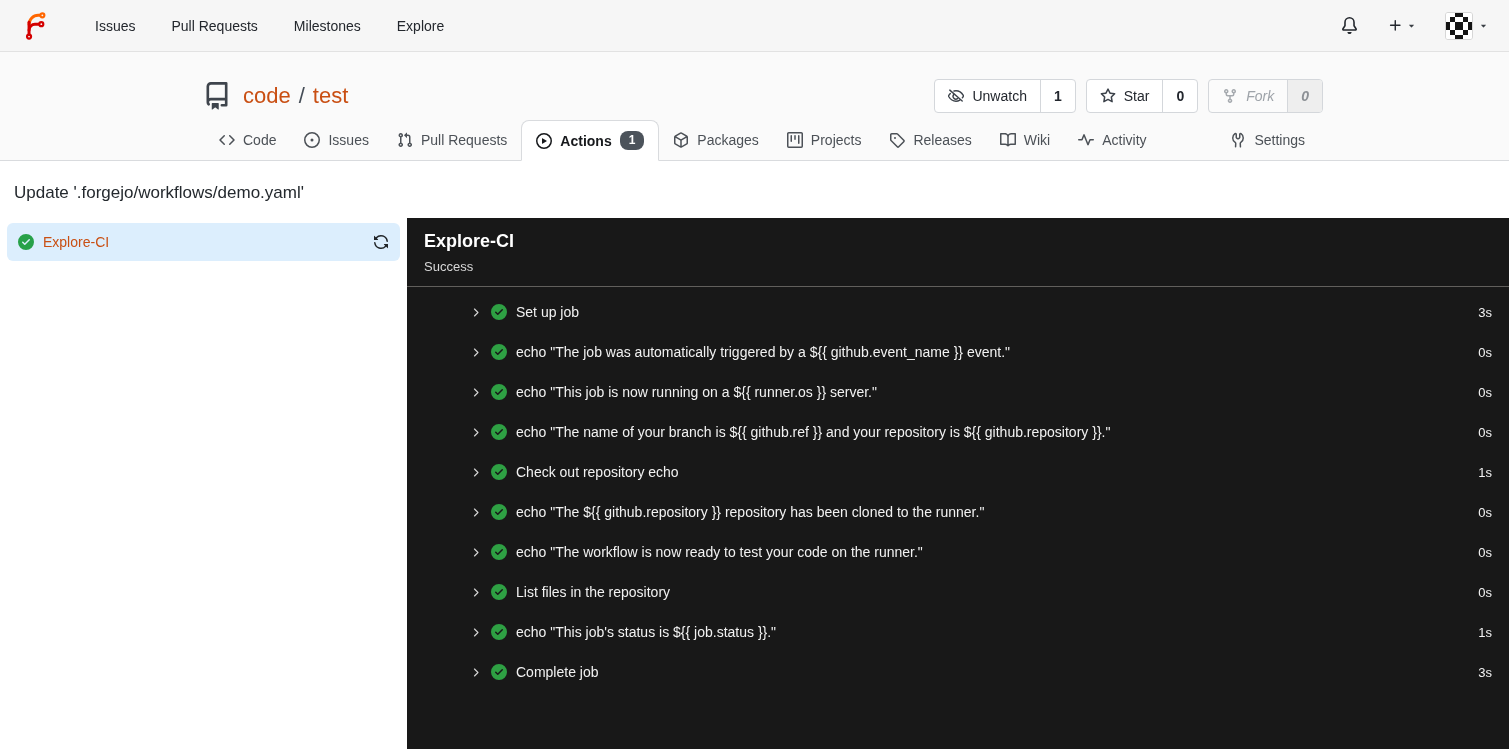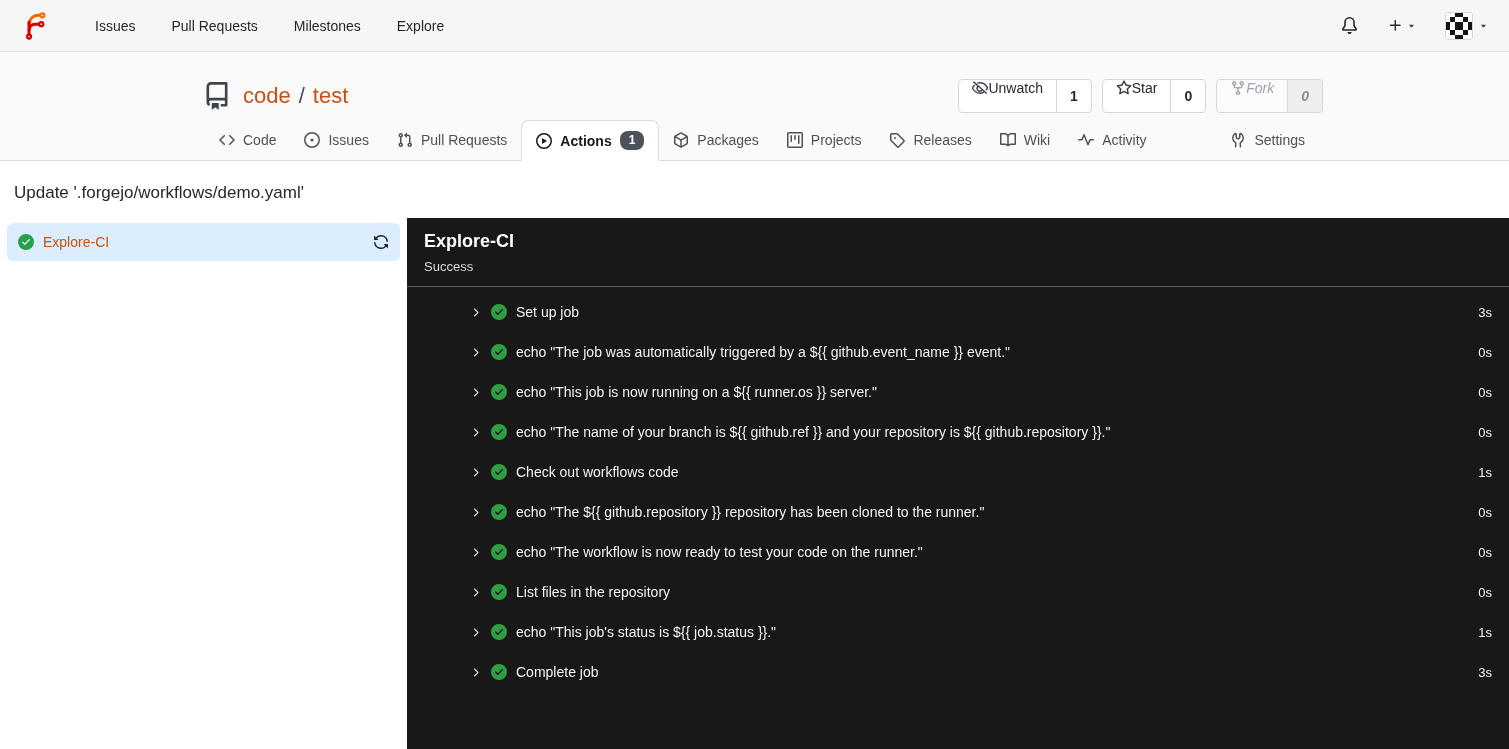--- a/index.html
+++ b/index.html
@@ -45,21 +45,21 @@
   .repo-name { font-size: 22px; display: flex; align-items: center; gap: 8px; }
   .repo-link { color: #c94f13; cursor: pointer; text-decoration: none; }
   .repo-sep { color: #444c56; }
   .repo-actions { margin-left: auto; display: flex; gap: 10px; }
   .btn {
     display: flex; align-items: stretch;
     border: 1px solid #d4d7db; border-radius: 4px;
     background: #ffffff; height: 34px; font-size: 14px; color: #23272e;
     overflow: hidden; cursor: pointer;
   }
-  .btn-label { display: flex; gap: 0; padding: 0 13px; }
+  .btn-label { display: flex; align-items: center; gap: 8px; padding: 0 13px; }
   .btn-label svg { width: 16px; height: 16px; color: #3e444c; }
   .btn-count { display: flex; align-items: center; padding: 0 13px; border-left: 1px solid #d4d7db; font-weight: 600; }
   .btn.disabled { color: #9ea3a9; background: #fbfbfb; cursor: default; font-style: italic; }
   .btn.disabled .btn-label svg { color: #a6aaaf; }
   .btn.disabled .btn-count { background: #eeeeee; color: #8c9095; }
 
   
   .tabs {
     display: flex; align-items: flex-end;
     padding: 0 190px 0 205px;
@@ -349,21 +349,21 @@
     <span class="step-duration">0s</span>
   </div>
 
   <div class="step">
     <svg class="step-chevron" viewBox="0 0 16 16" fill="currentColor">
               <path d="M6.22 3.22a.75.75 0 0 1 1.06 0l4.25 4.25a.75.75 0 0 1 0 1.06l-4.25 4.25a.751.751 0 0 1-1.042-.018.751.751 0 0 1-.018-1.042L9.94 8 6.22 4.28a.75.75 0 0 1 0-1.06Z"></path>
             </svg>
     <svg class="step-check" viewBox="0 0 16 16" fill="currentColor" fill-rule="evenodd">
               <path d="M8 16A8 8 0 1 1 8 0a8 8 0 0 1 0 16Zm3.78-9.72a.751.751 0 0 0-.018-1.042.751.751 0 0 0-1.042-.018L6.75 9.19 5.28 7.72a.751.751 0 0 0-1.042.018.751.751 0 0 0-.018 1.042l2 2a.75.75 0 0 0 1.06 0Z"></path>
             </svg>
-    <span class="step-name">Check out workflows code</span>
+    <span class="step-name">Check out repository echo</span>
     <span class="step-duration">1s</span>
   </div>
 
   <div class="step">
     <svg class="step-chevron" viewBox="0 0 16 16" fill="currentColor">
               <path d="M6.22 3.22a.75.75 0 0 1 1.06 0l4.25 4.25a.75.75 0 0 1 0 1.06l-4.25 4.25a.751.751 0 0 1-1.042-.018.751.751 0 0 1-.018-1.042L9.94 8 6.22 4.28a.75.75 0 0 1 0-1.06Z"></path>
             </svg>
     <svg class="step-check" viewBox="0 0 16 16" fill="currentColor" fill-rule="evenodd">
               <path d="M8 16A8 8 0 1 1 8 0a8 8 0 0 1 0 16Zm3.78-9.72a.751.751 0 0 0-.018-1.042.751.751 0 0 0-1.042-.018L6.75 9.19 5.28 7.72a.751.751 0 0 0-1.042.018.751.751 0 0 0-.018 1.042l2 2a.75.75 0 0 0 1.06 0Z"></path>
             </svg>

